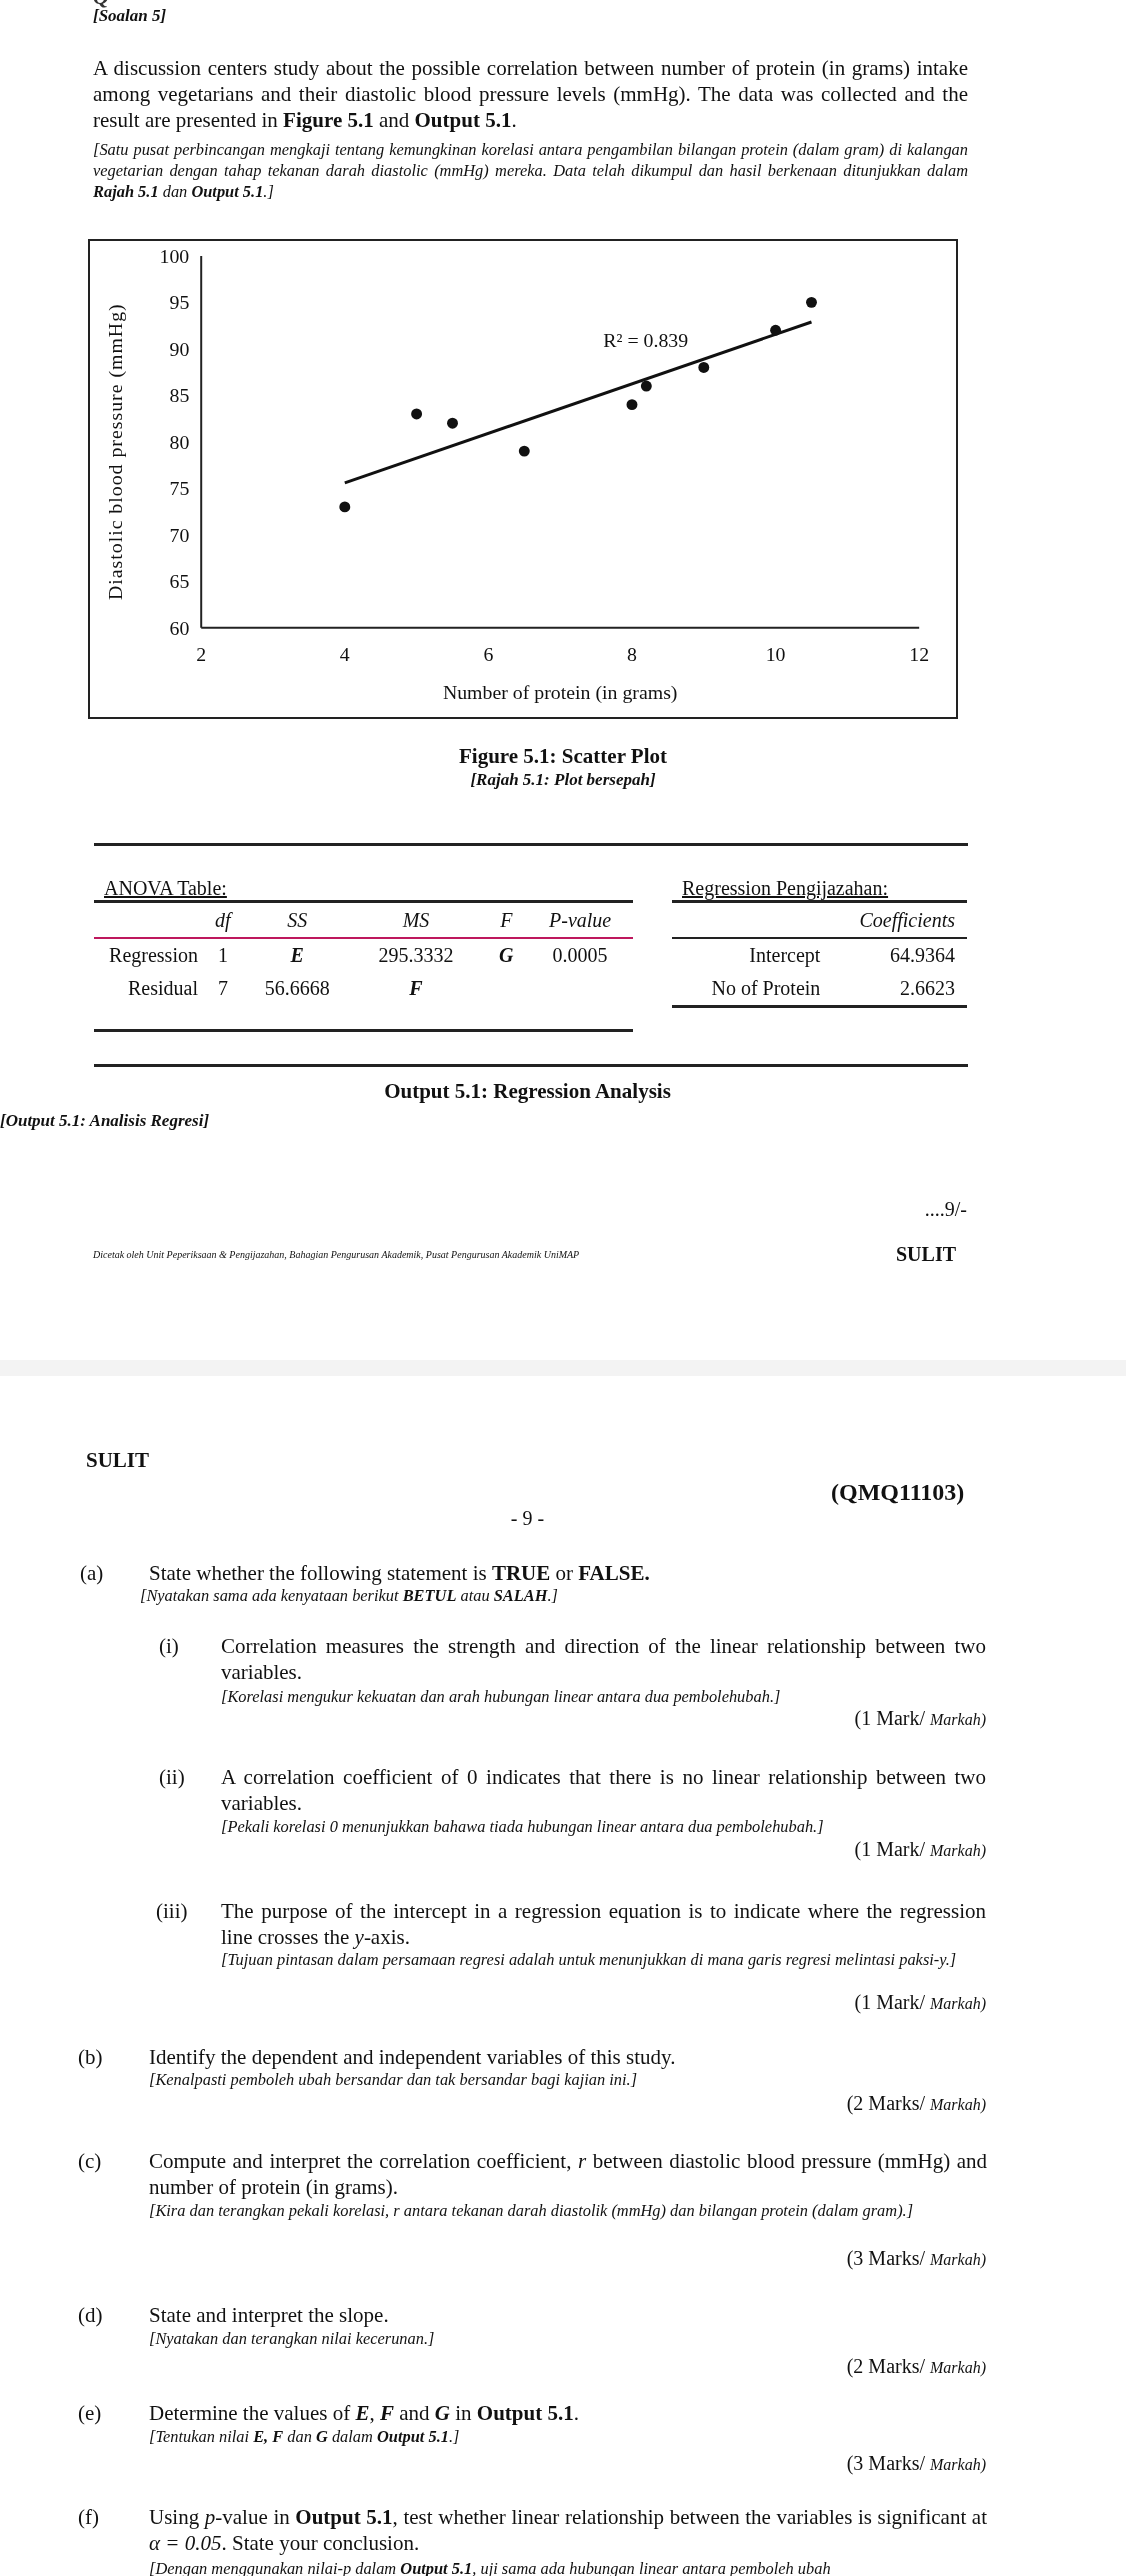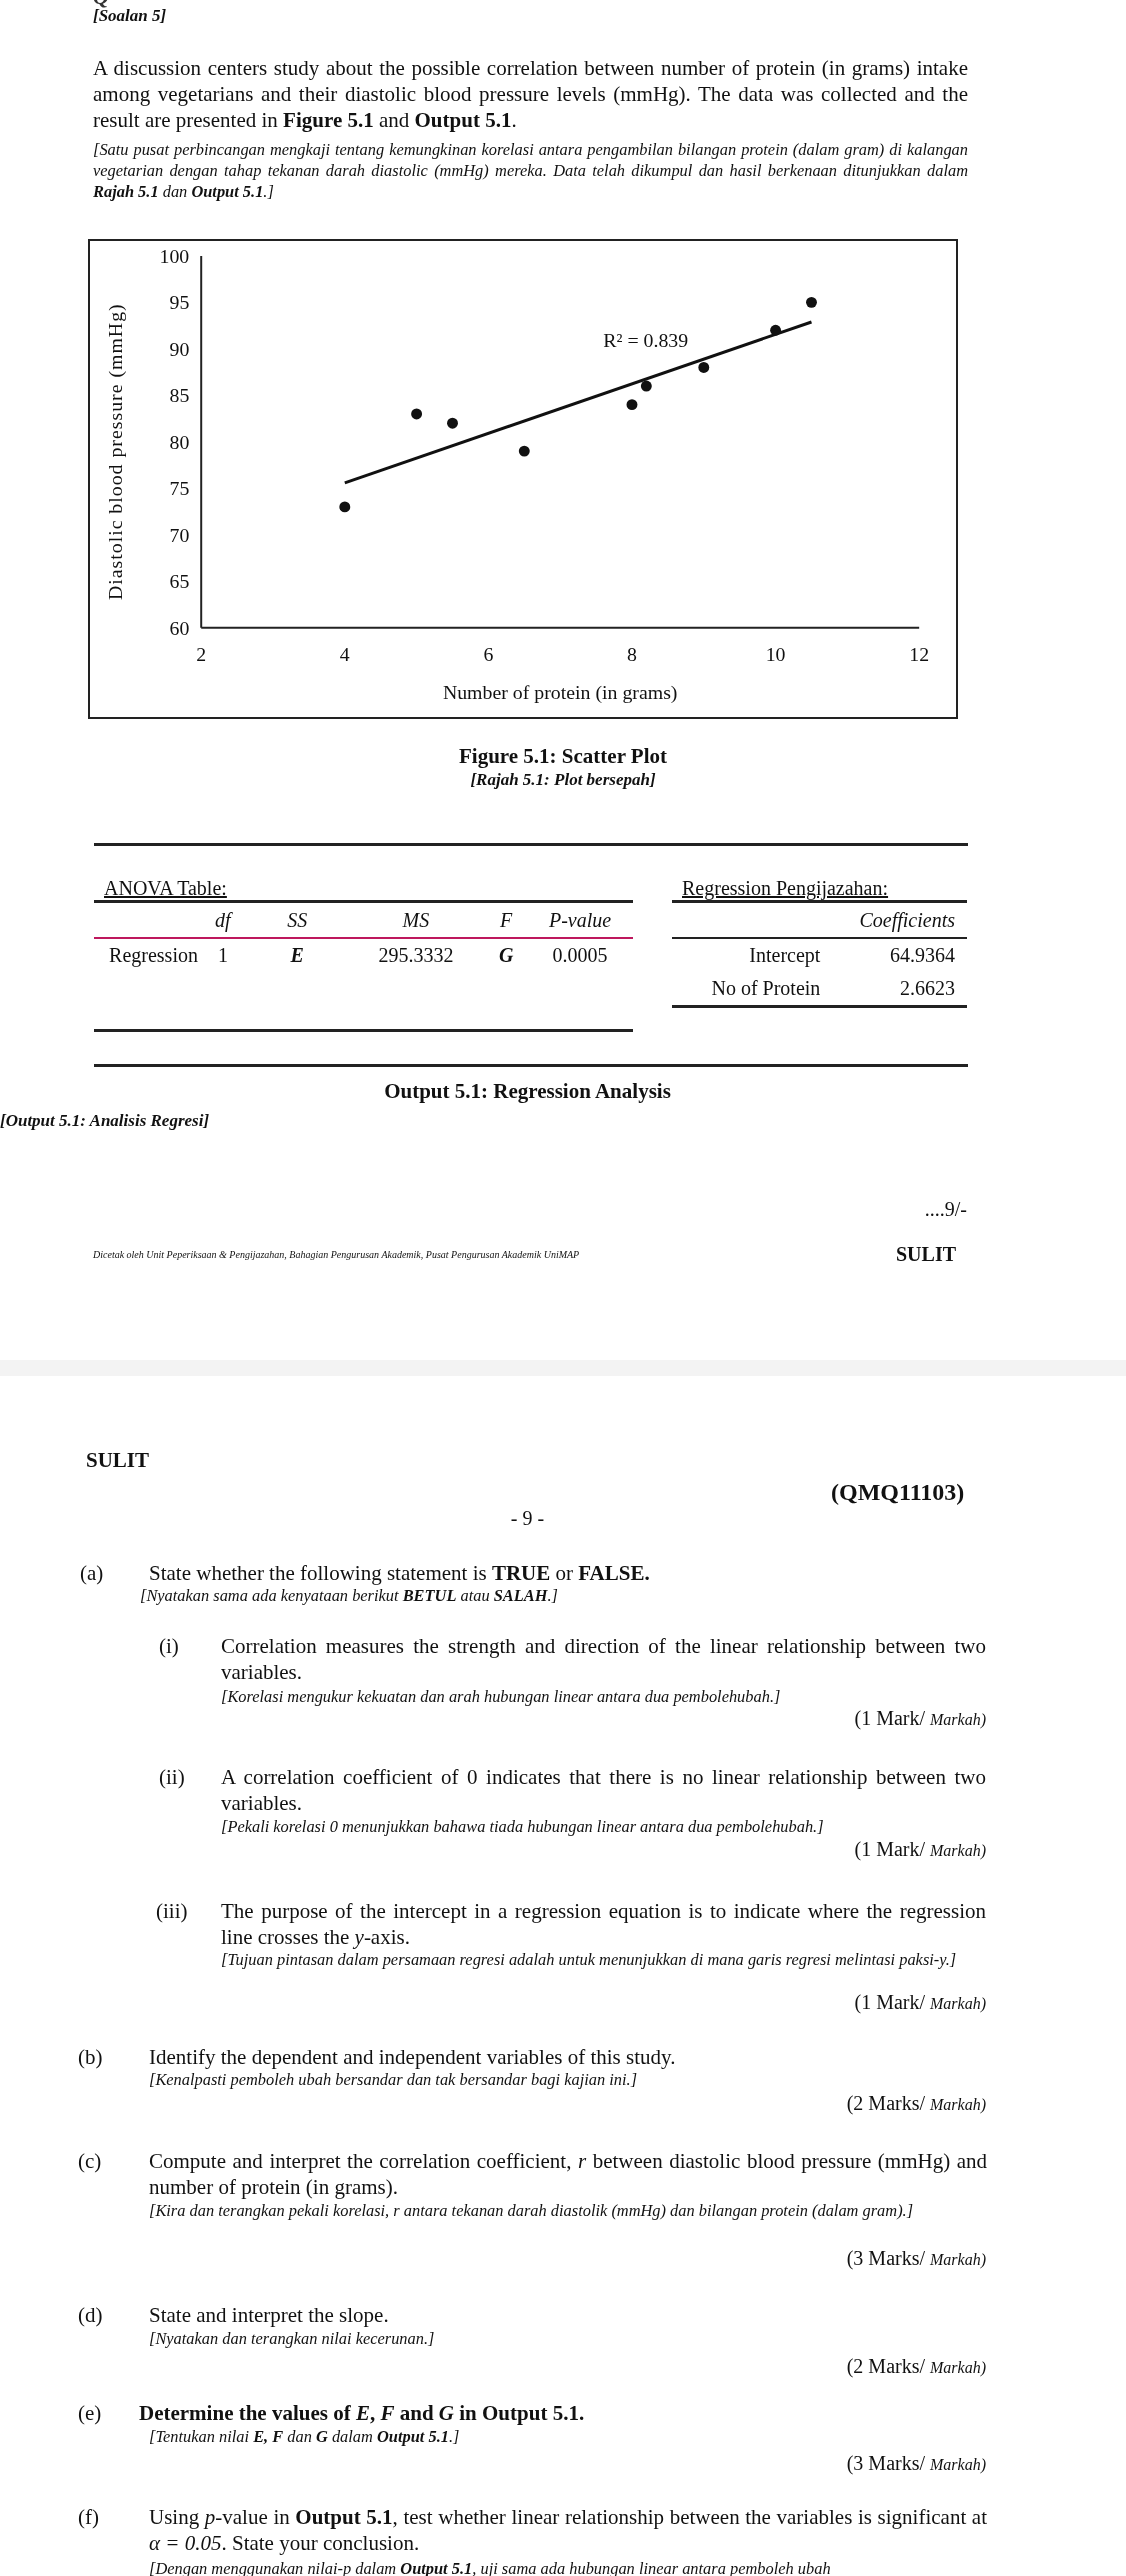--- a/index.html
+++ b/index.html
@@ -108,20 +108,28 @@
     <td class="it" style="text-align:center;">P-value</td>
   </tr>
   <tr>
     <td style="padding-left:10px;">Regression</td>
     <td style="text-align:center;">1</td>
     <td class="it b" style="text-align:center;">E</td>
     <td style="text-align:center;">295.3332</td>
     <td class="it b" style="text-align:center;">G</td>
     <td style="text-align:center;">0.0005</td>
   </tr>
+  <tr>
+    <td style="padding-left:10px;">Residual</td>
+    <td style="text-align:center;">7</td>
+    <td style="text-align:center;">56.6668</td>
+    <td class="it b" style="text-align:center;">F</td>
+    <td style="text-align:center;"></td>
+    <td style="text-align:center;"></td>
+  </tr>
 </tbody>
   </table>
 <div class="abs rule" style="left:94px; width:539px; top:1029px;"></div>
 
 <div class="abs ul" style="left:682px; top:877px; font-size:20px;">Regression Pengijazahan:</div>
 <div class="abs rule" style="left:672px; width:295px; top:900px;"></div>
 <table class="abs coef" style="left:672px; top:904px; width:295px;">
   <colgroup>
       <col style="width:149px">
       <col style="width:147px">
@@ -185,20 +193,20 @@
 <div class="abs en just" style="left:149px; top:2148px; width:838px;"><span>Compute and interpret the correlation coefficient, </span><i>r</i><span> between diastolic blood pressure (mmHg) and number of protein (in grams).</span></div>
 <div class="abs my just" style="left:149px; top:2200px; width:838px;">[Kira dan terangkan pekali korelasi, r antara tekanan darah diastolik (mmHg) dan bilangan protein (dalam gram).]</div>
 <div class="abs marks" style="right:140px; top:2247px;"><span>(3 Marks/ </span><span class="mk">Markah)</span></div>
 
 <div class="abs en" style="left:78px; top:2302px;">(d)</div>
 <div class="abs en" style="left:149px; top:2302px;">State and interpret the slope.</div>
 <div class="abs my" style="left:149px; top:2328px;">[Nyatakan dan terangkan nilai kecerunan.]</div>
 <div class="abs marks" style="right:140px; top:2355px;"><span>(2 Marks/ </span><span class="mk">Markah)</span></div>
 
 <div class="abs en" style="left:78px; top:2400px;">(e)</div>
-<div class="abs en" style="left:139px; top:2400px;font-weight:bold;"><span>Determine the values of </span><b class="it">E</b><span>, </span><b class="it">F</b><span> and </span><b class="it">G</b><span> in </span><b>Output 5.1</b><span>.</span></div>
+<div class="abs en" style="left:149px; top:2400px;"><span>Determine the values of </span><b class="it">E</b><span>, </span><b class="it">F</b><span> and </span><b class="it">G</b><span> in </span><b>Output 5.1</b><span>.</span></div>
 <div class="abs my" style="left:149px; top:2426px;"><span>[Tentukan nilai </span><b>E, F</b><span> dan </span><b>G</b><span> dalam </span><b>Output 5.1</b><span>.]</span></div>
 <div class="abs marks" style="right:140px; top:2452px;"><span>(3 Marks/ </span><span class="mk">Markah)</span></div>
 
 <div class="abs en" style="left:78px; top:2504px;">(f)</div>
 <div class="abs en just" style="left:149px; top:2504px; width:838px;"><span>Using </span><i>p</i><span>-value in </span><b>Output 5.1</b><span>, test whether linear relationship between the variables is significant at </span><i>α = 0.05</i><span>. State your conclusion.</span></div>
 <div class="abs my" style="left:149px; top:2558px; white-space:nowrap;"><span>[Dengan menggunakan nilai-p dalam </span><b>Output 5.1</b><span>, uji sama ada hubungan linear antara pemboleh ubah</span></div>
 
 
 </body></html>

